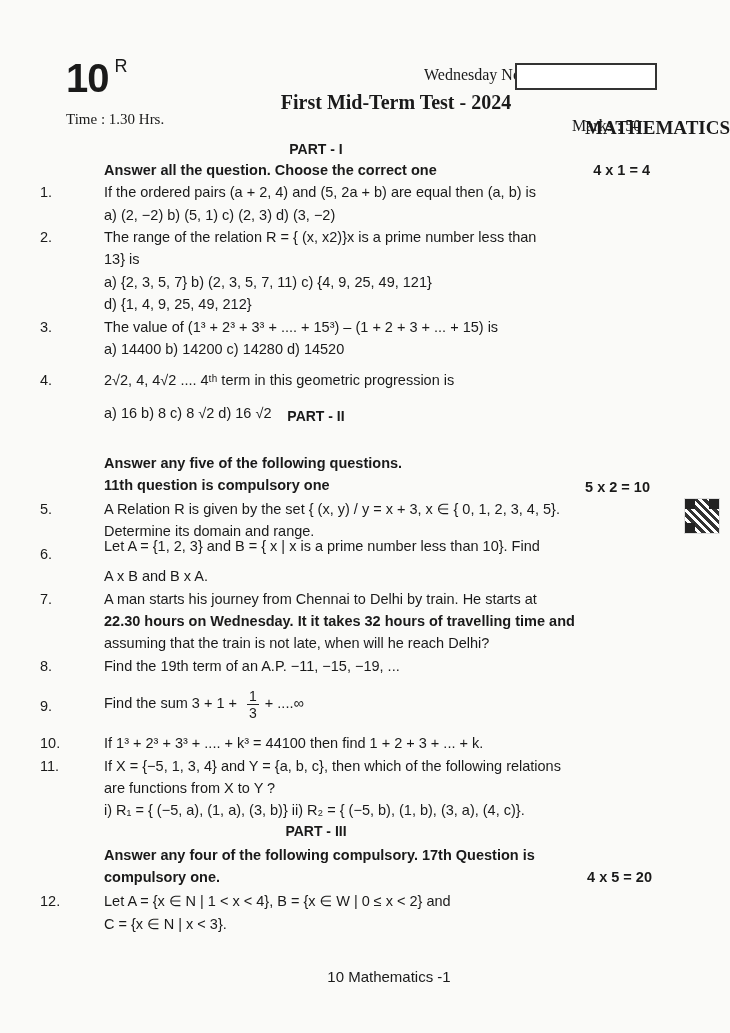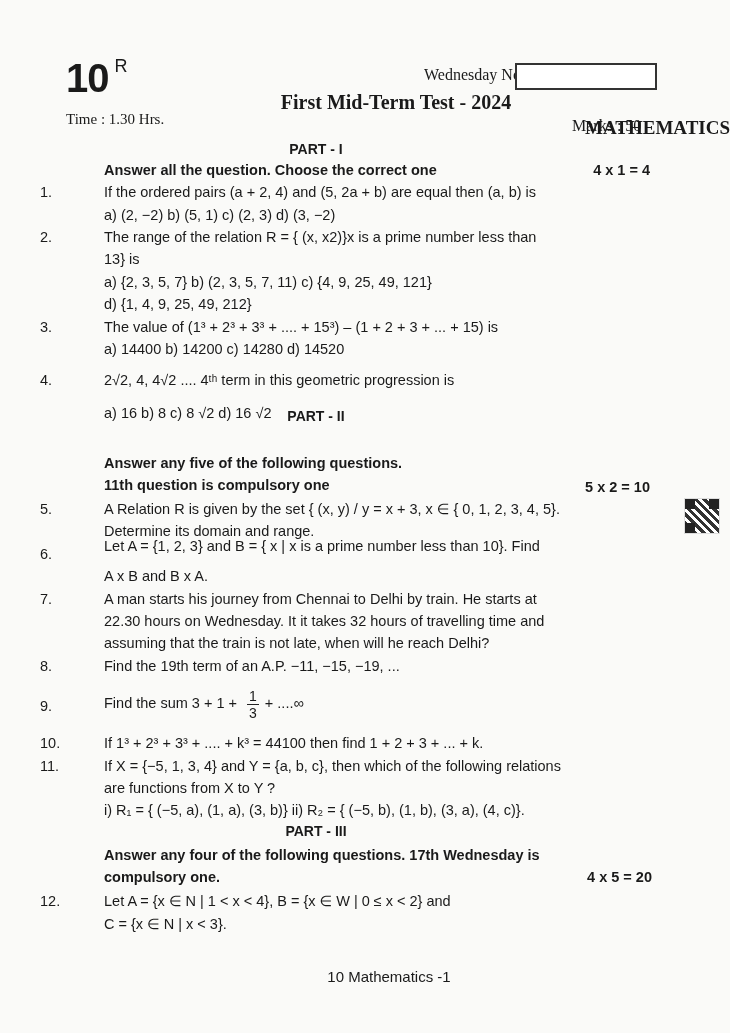--- a/index.html
+++ b/index.html
@@ -83,21 +83,21 @@
   <span class="line" style="top:522px;">Determine its domain and range.</span>
 </div>
 <div class="q">
   <span class="qn abs" style="top:545px;">6.</span>
   <span class="line" style="top:537px;">Let A = {1, 2, 3} and B = { x |  x is a prime number less than 10}.  Find</span>
   <span class="line" style="top:567px;">A x B and B x A.</span>
 </div>
 <div class="q">
   <span class="qn abs" style="top:590px;">7.</span>
   <span class="line" style="top:590px;">A man starts his journey from Chennai to Delhi by train.  He starts at</span>
-  <span class="line" style="top:612px;">22.30 hours on Wednesday.  It it takes 32 hours of travelling time and</span>
+  <span class="line" style="top:612px;font-weight:bold;">22.30 hours on Wednesday.  It it takes 32 hours of travelling time and</span>
   <span class="line" style="top:634px;">assuming that the train is not late, when will he reach Delhi?</span>
 </div>
 <div class="q">
   <span class="qn abs" style="top:657px;">8.</span>
   <span class="line" style="top:657px;">Find the 19th term of an A.P. −11, −15, −19, ...</span>
 </div>
 <div class="q">
   <span class="qn abs" style="top:697px;">9.</span>
   <span class="line" style="top:684px;line-height:38px;">
     <span>Find the sum  3 + 1 + </span><span class="frac">
@@ -111,21 +111,21 @@
   <span class="line" style="top:734px;">If 1³ + 2³ + 3³ + .... + k³  = 44100 then find 1 + 2 + 3 + ... + k.</span>
 </div>
 <div class="q">
   <span class="qn abs" style="top:757px;">11.</span>
   <span class="line" style="top:757px;">If X = {−5, 1, 3, 4} and Y = {a, b, c}, then which of the following relations</span>
   <span class="line" style="top:779px;">are functions from X to Y ?</span>
   <span class="line" style="top:801px;">i) R₁ = { (−5, a), (1, a), (3, b)}   ii) R₂ = { (−5, b), (1, b), (3, a), (4, c)}.</span>
 </div>
 
 <div class="abs part" style="top:823px;">PART - III</div>
-<div class="abs instr" style="left:104px;top:847px;">Answer any four of the following questions.  17th Wednesday is</div>
+<div class="abs instr" style="left:104px;top:847px;">Answer any four of the following compulsory.  17th Question is</div>
 <div class="abs instr" style="left:104px;top:869px;">compulsory one.</div>
 <div class="abs mk" style="left:550px;top:869px;width:102px;">4 x 5 = 20</div>
 
 <div class="q">
   <span class="qn abs" style="top:892px;">12.</span>
   <span class="line" style="top:892px;">Let A = {x ∈ N | 1 &lt; x &lt; 4}, B = {x ∈ W | 0 ≤ x &lt; 2} and</span>
   <span class="line" style="top:915px;">C = {x ∈ N | x &lt; 3}.</span>
 </div>
 
 <div class="abs footer">10   Mathematics  -1</div>

